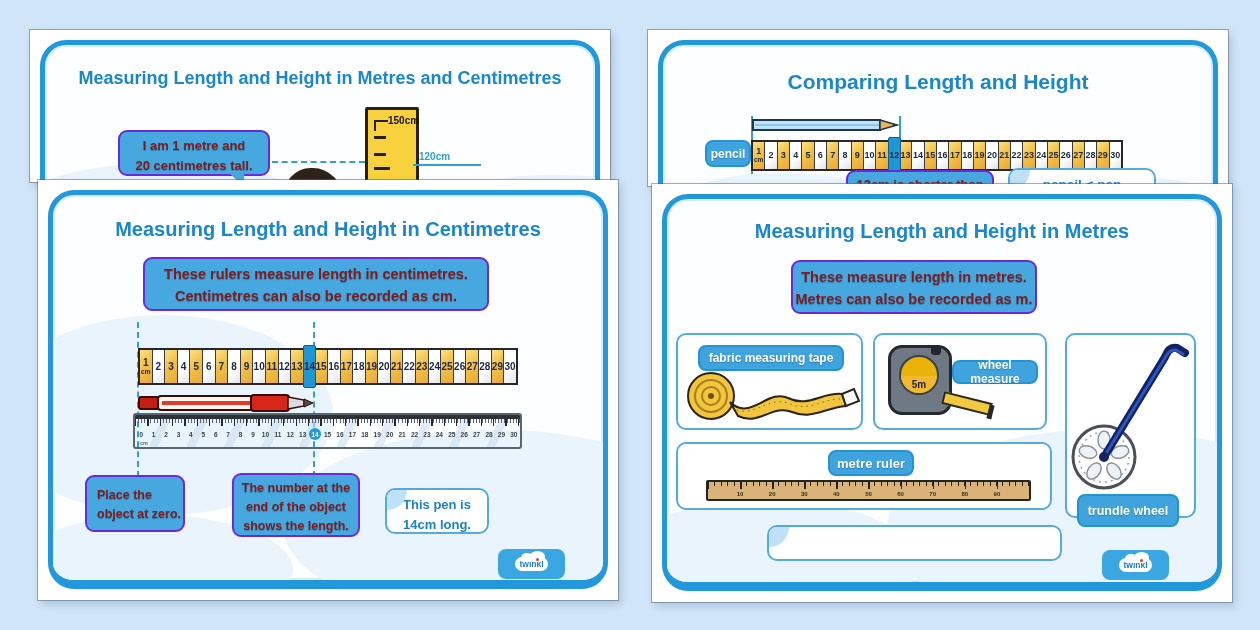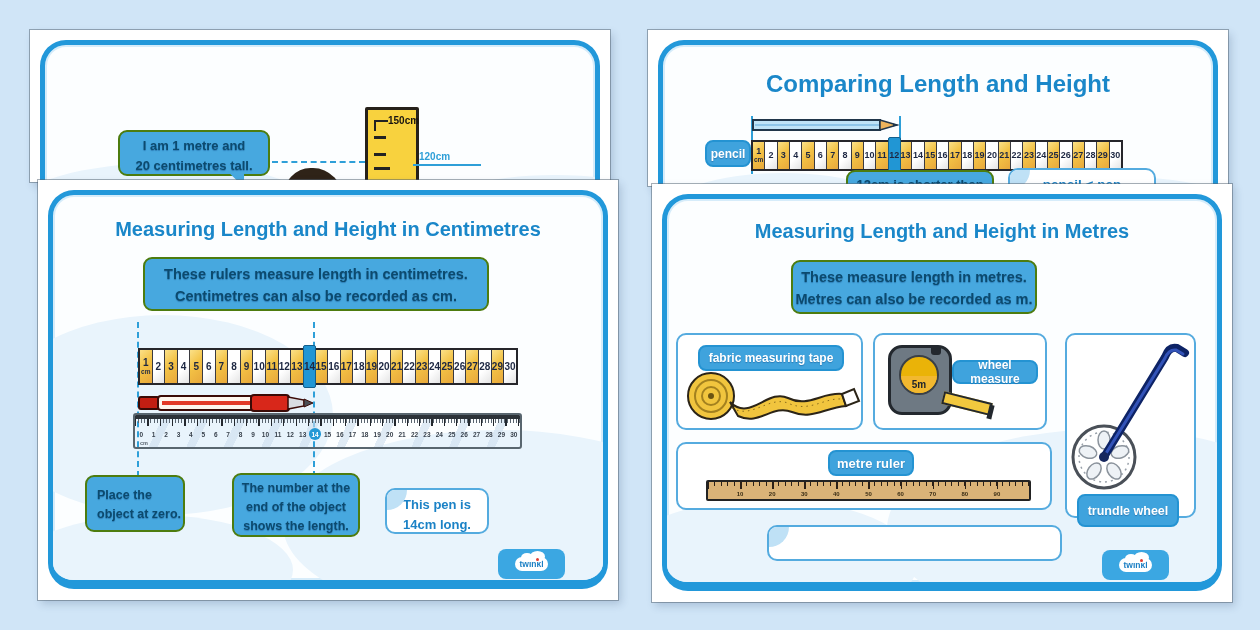--- a/index.html
+++ b/index.html
@@ -12,25 +12,25 @@
   #bl{left:38px;top:180px;width:580px;height:420px;z-index:2}
   #br{left:652px;top:184px;width:580px;height:418px;z-index:2}
   .frame{position:absolute;left:10px;top:10px;right:10px;border:5px solid #2298da;
          border-bottom-width:9px;border-radius:26px;background:#fcfeff;overflow:hidden;
          box-shadow:inset 0 0 0 2px #d6ecfa;}
   .frame.short{height:380px}
   .frame.full{bottom:11px}
   .wave{position:absolute;border-radius:50%;background:#e9f4fc}
   .card-title{position:absolute;left:0;right:0;text-align:center;font-weight:bold;color:#1a87c9;z-index:3}
   #tl .card-title{top:38px;font-size:18px}
-  #tr .card-title{top:40px;font-size:24px}
+  #tr .card-title{top:40px;font-size:21px}
   #bl .card-title{top:38px;font-size:20px}
   #br .card-title{top:36px;font-size:20px}
-  .bluebox{position:absolute;background:#47a8df;border:2px solid #4d7c0f;border-radius:9px;
-           color:#0c4a6e;font-weight:bold;text-align:center;z-index:4;
+  .bluebox{position:absolute;background:#47a8df;border:2px solid #6d28d9;border-radius:9px;
+           color:#7f1d1d;font-weight:bold;text-align:center;z-index:4;
            text-shadow:0 1px 1px rgba(15,75,135,.45);box-sizing:border-box;}
   .label{position:absolute;background:#3fa3dd;border:2px solid #2493d2;border-radius:8px;color:#fff;
          font-weight:bold;text-align:center;z-index:6;text-shadow:0 1px 1px rgba(15,75,135,.45);
          box-sizing:border-box;display:flex;align-items:center;justify-content:center;}
   .notebox{position:absolute;background:#fff;border:2px solid #54abdf;border-radius:10px;
            color:#1b82c6;font-weight:bold;text-align:center;z-index:5;box-sizing:border-box;overflow:hidden}
   .fold{position:absolute;left:0;top:0;width:20px;height:20px;background:#bfe1f6;
         border-radius:0 0 100% 0}
   
   .strip{position:absolute;display:flex;border:2px solid #26262b;background:#fff;z-index:4}
@@ -112,20 +112,21 @@
 </head>
 <body>
 
 <div class="stage">
 
   <div class="paper" id="tl">
     <div class="frame short">
       <div class="wave" style="left:-30px;top:118px;width:300px;height:90px"></div>
       <div class="wave" style="left:380px;top:130px;width:260px;height:80px"></div>
     </div>
+    <div class="card-title">Measuring Length and Height in Metres and Centimetres</div>
     <div class="bluebox line2" style="left:88px;top:100px;width:152px;height:46px;font-size:13px;padding-top:4px">
       <span>I am 1 metre and</span><br>
       <span>20 centimetres tall.</span>
       <div class="bubble-tail"></div>
     </div>
     <div class="hdash" style="left:242px;top:131px;width:93px"></div>
     <div class="hair"></div>
     <div class="hchart">
       <div class="brk"></div>
       <span class="hc-top">150cm</span>

